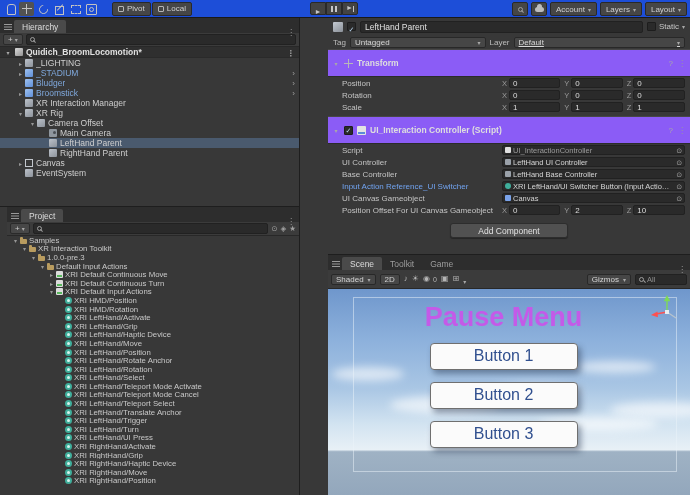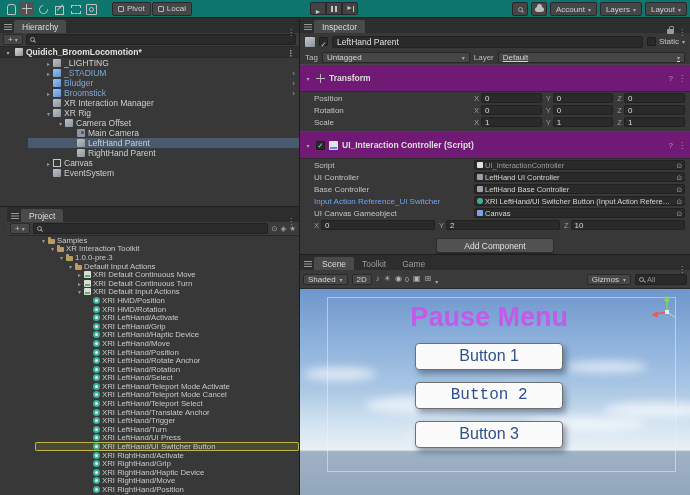--- a/index.html
+++ b/index.html
@@ -1,21 +1,21 @@
 <!DOCTYPE html>
 <html style="--selection-bg: #4a5a6e; --prefab-text: #7fa8dc; --ping-outline: #b9b944; --hl-label: #71a3f0; --pause-title: #c45ae8; --button-text: #31508f; --sky-top: #6f97cc; --sky-mid: #a9c6e4; --sky-horizon: #e8f0f6; --ground: #9fb2c4;"><head>
 <meta charset="utf-8">
 <style>
 *{margin:0;padding:0;box-sizing:border-box;}
 html,body{width:690px;height:495px;overflow:hidden;}
 body{background:#383838;font-family:"Liberation Sans","DejaVu Sans",sans-serif;color:#c8c8c8;position:relative;}
 .app{position:absolute;inset:0;display:flex;flex-direction:column;}
 
 
-.topbar{flex:0 0 18px;background:#0f766e;border-bottom:1px solid #191919;display:flex;align-items:center;padding:0 3px;position:relative;}
+.topbar{flex:0 0 18px;background:#1d4ed8;border-bottom:1px solid #191919;display:flex;align-items:center;padding:0 3px;position:relative;}
 .tools{display:flex;gap:1px;}
 .tl{width:15px;height:14px;display:flex;align-items:center;justify-content:center;position:relative;color:#c2c2c2;border-radius:2px;}
 .tl.active{background:#525252;}
 .tli{position:relative;display:block;width:10px;height:10px;}
 .ic-hand .tli::before{content:"";position:absolute;left:1px;top:0;width:7px;height:9px;border:1px solid currentColor;border-radius:3px 3px 1px 1px;}
 .ic-move .tli::before{content:"";position:absolute;left:0;top:4.5px;width:10px;height:1px;background:currentColor;}
 .ic-move .tli::after{content:"";position:absolute;left:4.5px;top:0;width:1px;height:10px;background:currentColor;}
 .ic-rotate .tli::before{content:"";position:absolute;left:1px;top:1px;width:7px;height:7px;border:1px solid currentColor;border-radius:50%;border-top-color:transparent;transform:rotate(40deg);}
 .ic-scale .tli::before{content:"";position:absolute;left:1px;top:2px;width:7px;height:7px;border:1px solid currentColor;}
 .ic-scale .tli::after{content:"";position:absolute;left:2px;top:3px;width:8px;height:1px;background:currentColor;transform:rotate(-45deg);}
@@ -39,21 +39,21 @@
 .gi-step::before{content:"\25BA";font-size:7px;position:absolute;left:0;top:-1px;}
 .gi-step::after{content:"";position:absolute;right:0;top:0.5px;width:1.5px;height:6px;background:#c6c6c6;}
 .tb-right{position:absolute;right:3px;top:2px;display:flex;gap:3px;align-items:center;}
 .ibtn{width:16px;height:14px;background:#464646;border:1px solid #292929;border-radius:2px;display:flex;align-items:center;justify-content:center;}
 .cloudi{width:9px;height:5px;background:#bdbdbd;border-radius:3px;position:relative;}
 .cloudi::before{content:"";position:absolute;left:2px;top:-3px;width:5px;height:5px;border-radius:50%;background:#bdbdbd;}
 .mag{width:5px;height:5px;border:1px solid #9d9d9d;border-radius:50%;position:relative;flex:0 0 auto;}
 .mag::after{content:"";position:absolute;width:3px;height:1px;background:#9d9d9d;transform:rotate(45deg);right:-2.5px;bottom:-1px;}
 
 
-.main{flex:1;display:flex;min-height:0;}
+.main{flex:1;display:flex;min-height:0;gap:28px;}
 .col-left{flex:0 0 300px;display:flex;flex-direction:column;border-right:1px solid #1e1e1e;min-height:0;}
 .col-right{flex:1;display:flex;flex-direction:column;min-width:0;min-height:0;}
 .panel{display:flex;flex-direction:column;min-height:0;background:#383838;}
 #hierarchy{flex:0 0 189px;border-bottom:1px solid #1e1e1e;}
 #project{flex:1;padding-left:7px;}
 #inspector{flex:0 0 237px;border-bottom:1px solid #1e1e1e;}
 #scene{flex:1;}
 
 
 .tabstrip{flex:0 0 15px;background:#2d2d2d;display:flex;align-items:flex-end;padding-left:2px;position:relative;}
@@ -75,21 +75,21 @@
 .gi-label::before{content:"\25C8";}
 .gi-star::before{content:"\2605";}
 
 
 .tree{flex:1;overflow:hidden;position:relative;}
 .scenehdr{height:11px;background:#2f2f2f;border-bottom:1px solid #2a2a2a;display:flex;align-items:center;gap:3px;padding-left:4px;font-weight:bold;font-size:8.5px;color:#e0e0e0;position:relative;}
 .sceneico{width:8px;height:8px;background:linear-gradient(145deg,#dadada,#939393);border-radius:1px;flex:0 0 8px;}
 .fold{width:8px;text-align:center;color:#a8a8a8;}
 .fold.open::before{content:"\25BE";font-size:6px;}
 .hdr-kebab{position:absolute;right:4px;top:1px;}
-.hrow,.prow{display:flex;align-items:center;position:relative;white-space:nowrap;overflow:hidden;margin-left:28px;}
+.hrow,.prow{display:flex;align-items:center;position:relative;white-space:nowrap;overflow:hidden;}
 .hrow{height:10px;font-size:8.5px;padding-left:calc(4px + var(--d,0)*12px);color:#cfcfcf;}
 .prow{height:8.6px;font-size:7.8px;padding-left:calc(4px + var(--d,0)*9px);color:#c9c9c9;}
 .hrow.sel{background:var(--selection-bg,#4a5a6e);}
 .hrow.blue{color:var(--prefab-text,#7fa8dc);}
 .prow.ping{box-shadow:inset 0 0 0 1px var(--ping-outline,#b9b944);background:rgba(165,165,60,.16);border-radius:2px;}
 .arr{width:9px;flex:0 0 9px;text-align:center;color:#969696;visibility:hidden;}
 .arrow-open .arr{visibility:visible;}
 .arrow-closed .arr{visibility:visible;}
 .arrow-open .arr::before{content:"\25BE";font-size:6px;}
 .arrow-closed .arr::before{content:"\25B8";font-size:6px;}
@@ -115,21 +115,21 @@
 .gohdr{flex:0 0 17px;display:flex;align-items:center;gap:4px;padding:0 5px;}
 .goicon{width:10px;height:10px;background:linear-gradient(145deg,#c4cad2,#8a9098);border-radius:1px;flex:0 0 10px;}
 .checkbox{width:9px;height:9px;background:#2a2a2a;border:1px solid #1d1d1d;border-radius:1px;display:flex;align-items:center;justify-content:center;flex:0 0 9px;}
 .chk::before{content:"\2713";font-size:7px;color:#bcd8f2;}
 .namefield{flex:1;height:12px;background:#2a2a2a;border:1px solid #212121;border-radius:2px;display:flex;align-items:center;padding:0 4px;color:#e0e0e0;font-size:8.5px;min-width:0;}
 .static{display:flex;align-items:center;gap:3px;font-size:8px;color:#c8c8c8;}
 .taglayer{flex:0 0 14px;display:flex;align-items:center;gap:4px;padding:0 5px;font-size:8px;color:#bdbdbd;}
 .dd{height:11px;background:#464646;border:1px solid #282828;border-radius:2px;display:flex;align-items:center;justify-content:space-between;gap:4px;padding:0 4px;color:#d6d6d6;font-size:8px;white-space:nowrap;}
 .tagdd{flex:1.05;min-width:0;}
 .layerdd{flex:1.35;min-width:0;text-decoration:underline;}
-.comphdr{flex:0 0 14px;background:#701a75;border-top:1px solid #474747;border-bottom:1px solid #2b2b2b;display:flex;align-items:center;gap:4px;padding:8px 4px;font-size:8.5px;font-weight:bold;color:#dedede;position:relative;}
+.comphdr{flex:0 0 14px;background:#8b5cf6;border-top:1px solid #474747;border-bottom:1px solid #2b2b2b;display:flex;align-items:center;gap:4px;padding:8px 4px;font-size:8.5px;font-weight:bold;color:#dedede;position:relative;}
 .cicon{width:9px;height:9px;position:relative;flex:0 0 9px;}
 .cx::before{content:"";position:absolute;left:0;top:4px;width:9px;height:1px;background:#b8b8b8;}
 .cx::after{content:"";position:absolute;left:4px;top:0;width:1px;height:9px;background:#b8b8b8;}
 .cscript{background:#e3e3e3;border-radius:1px;width:7px;}
 .cscript::after{content:"";position:absolute;left:1px;bottom:1px;right:1px;height:2px;background:#5a8bd8;}
 .hdr-right{margin-left:auto;display:flex;gap:5px;align-items:center;font-weight:normal;}
 .qi::before{content:"?";font-size:8px;color:#a8a8a8;}
 .irow{flex:0 0 12px;height:12px;display:flex;align-items:center;padding:0 5px 0 14px;font-size:8px;color:#c4c4c4;}
 .lab{flex:0 0 160px;width:160px;overflow:hidden;white-space:nowrap;}
 .hl .lab{color:var(--hl-label,#71a3f0);}
@@ -163,21 +163,21 @@
 .st-right{margin-left:auto;display:flex;gap:4px;align-items:center;padding-left:28px;}
 .ssearch{flex:0 0 52px;width:52px;}
 .stxt{color:#8f8f8f;}
 .viewport{flex:1;position:relative;overflow:hidden;background:linear-gradient(180deg,var(--sky-top,#6f97cc) 0%,#8db1dc 25%,var(--sky-mid,#a9c6e4) 48%,#d3e4f1 66%,var(--sky-horizon,#e8f0f6) 78%,var(--ground,#9fb2c4) 79%,#93a7bc 100%);}
 .cloud{position:absolute;background:#ffffff;border-radius:50%;filter:blur(4px);opacity:.6;}
 .canvas-rect{position:absolute;left:7%;right:3.5%;top:4%;bottom:11%;border:1px solid rgba(235,243,250,.5);}
 .pm-title{position:absolute;left:48.5%;top:6.5%;transform:translateX(-50%);font-size:27px;font-weight:bold;color:var(--pause-title,#c45ae8);white-space:nowrap;z-index:3;}
 .pm-buttons{position:absolute;inset:0;z-index:3;}
 .pm-btn{position:absolute;left:48.5%;transform:translateX(-50%);width:148px;height:27px;background:#fbfbfb;border:1px solid #6f6f6f;border-radius:4px;display:flex;align-items:center;justify-content:center;font-size:16px;color:var(--button-text,#31508f);box-shadow:3px 4px 6px rgba(30,45,70,.45);}
 .pm-btn:nth-of-type(1){top:26%;}
-.pm-btn:nth-of-type(2){top:45%;font-family:Liberation Mono, monospace;}
+.pm-btn:nth-of-type(2){top:45%;}
 .pm-btn:nth-of-type(3){top:64%;}
 .axisgizmo{position:absolute;top:4px;right:6px;z-index:4;}
 </style>
 </head>
 <body>
 
 <div class="app">
 
   <div class="topbar">
     <div class="tools">
@@ -487,25 +487,20 @@
             <div class="prow ic-action" style="--d: 5;">
               <span class="arr"></span>
               <span class="ico"></span>
               <span class="lbl">XRI LeftHand/Turn</span>
             </div>
             <div class="prow ic-action" style="--d: 5;">
               <span class="arr"></span>
               <span class="ico"></span>
               <span class="lbl">XRI LeftHand/UI Press</span>
             </div>
-            <div class="prow ping ic-action" style="--d: 5;">
-              <span class="arr"></span>
-              <span class="ico"></span>
-              <span class="lbl">XRI LeftHand/UI Switcher Button</span>
-            </div>
             <div class="prow ic-action" style="--d: 5;">
               <span class="arr"></span>
               <span class="ico"></span>
               <span class="lbl">XRI RightHand/Activate</span>
             </div>
             <div class="prow ic-action" style="--d: 5;">
               <span class="arr"></span>
               <span class="ico"></span>
               <span class="lbl">XRI RightHand/Grip</span>
             </div>
@@ -524,30 +519,20 @@
               <span class="ico"></span>
               <span class="lbl">XRI RightHand/Position</span>
             </div>
           </div>
       </section>
     </div>
 
     <div class="col-right">
 
       <section id="inspector" class="panel">
-        <div class="tabstrip">
-          <span class="burg"></span>
-          <div class="tab active">
-              <span>Inspector</span>
-            </div>
-          <div class="strip-right">
-              <span class="lock"></span>
-              <span class="kebab"></span>
-            </div>
-        </div>
 
         <div class="gohdr">
           <span class="goicon"></span>
           <span class="checkbox">
               <i class="chk"></i>
             </span>
           <div class="namefield">
               <span>LeftHand Parent</span>
             </div>
           <div class="static">
@@ -703,20 +688,21 @@
             <div class="irow ic-cube">
               <span class="lab">UI Canvas Gameobject</span>
               <div class="objfield">
                 <span class="fic"></span>
                 <span class="val">Canvas</span>
                 <span class="picker"></span>
               </div>
             </div>
           </div>
         <div class="irow">
+          <span class="lab">Position Offset For UI Canvas Gameobject</span>
           <div class="axes">
             <div class="axis">
                 <span class="al">X</span>
                 <div class="af">
                   <span>0</span>
                 </div>
               </div>
             <div class="axis">
                 <span class="al">Y</span>
                 <div class="af">

